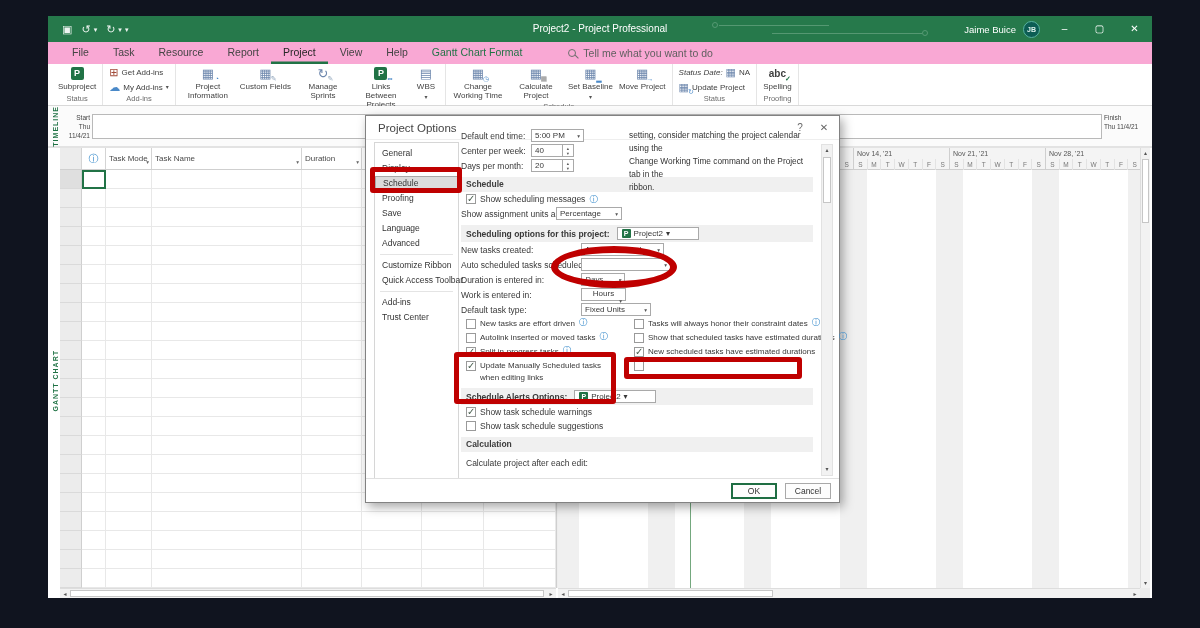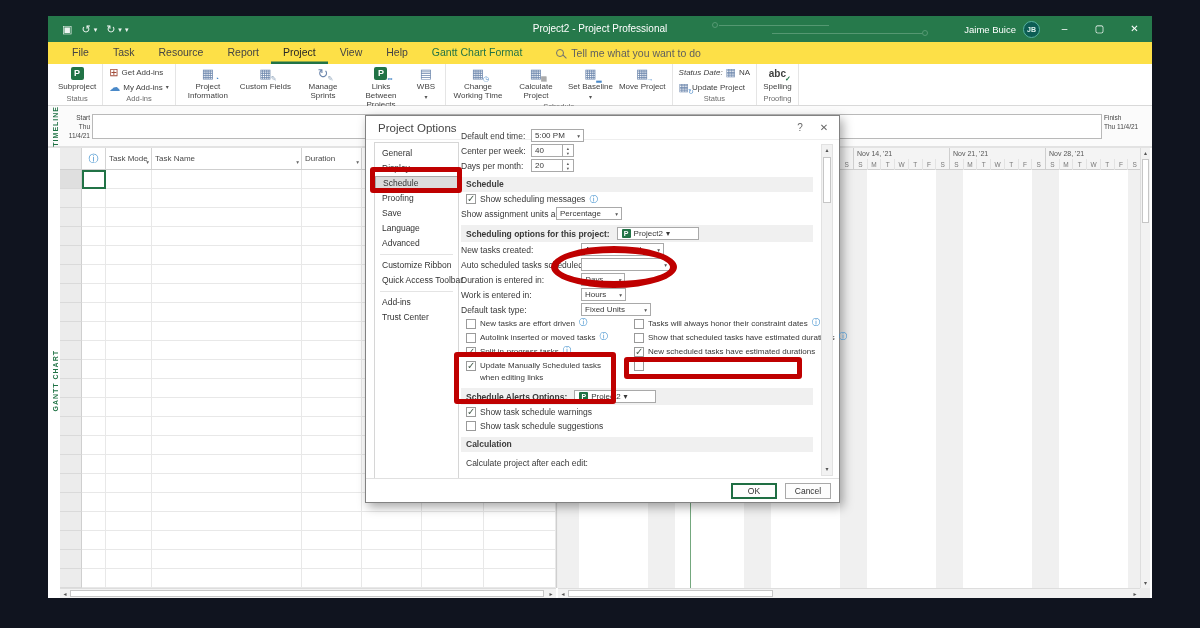--- a/index.html
+++ b/index.html
@@ -19,22 +19,22 @@
   .deco{position:absolute;right:190px;top:0;width:250px;height:26px;opacity:.28;pointer-events:none;}
   .deco i{position:absolute;border:1px solid #cfe9d8;border-radius:50%;width:6px;height:6px;}
   .deco b{position:absolute;height:1px;background:#cfe9d8;}
   .account{position:absolute;right:112px;top:0;height:26px;display:flex;align-items:center;gap:7px;font-size:9.5px;}
   .avatar{width:17px;height:17px;border-radius:50%;background:#0c5d54;border:1px solid #57b2a0;
           text-align:center;line-height:16px;font-size:7px;font-weight:bold;color:#dff3ec;}
   .winctl{position:absolute;right:0;top:0;height:26px;display:flex;}
   .winbtn{width:35px;text-align:center;line-height:26px;font-size:10px;color:#fff;}
 
   
-  .tabsrow{position:absolute;left:0;top:26px;right:0;height:22px;background:#fde047;display:flex;
-           align-items:center;padding-left:12px;gap:0;font-size:10.5px;color:#444;}
+  .tabsrow{position:absolute;left:0;top:26px;right:0;height:22px;background:#f9a8d4;display:flex;
+           align-items:center;padding-left:12px;gap:12px;font-size:10.5px;color:#444;}
   .tab{padding:0 12px;height:22px;line-height:21px;white-space:nowrap;}
   .tab.active{color:#262626;box-shadow:inset 0 -2.5px 0 var(--accent,#217346);}
   .tab.ctx{color:var(--accent,#217346);}
   .searchbox{display:flex;align-items:center;gap:7px;margin-left:22px;color:#5f5f5f;font-size:10.5px;}
   .mag{width:8px;height:8px;border:1.4px solid #707070;border-radius:50%;position:relative;flex:none;}
   .mag::after{content:'';position:absolute;width:5px;height:1.4px;background:#707070;
               transform:rotate(45deg);right:-4px;bottom:-1px;}
 
   
   .ribbon{position:absolute;left:0;top:48px;right:0;height:42px;background:#fff;
@@ -671,20 +671,25 @@
           <div class="nav-it">Advanced</div>
           <div class="nav-sep"></div>
           <div class="nav-it">Customize Ribbon</div>
           <div class="nav-it">Quick Access Toolbar</div>
           <div class="nav-sep"></div>
           <div class="nav-it">Add-ins</div>
           <div class="nav-it">Trust Center</div>
         </div>
 
       <div class="dlg-content" id="dlgcontent">
+        <div class="dlg-note" id="dlgnote">
+            <div>setting, consider matching the project calendar using the</div>
+            <div>Change Working Time command on the Project tab in the</div>
+            <div>ribbon.</div>
+          </div>
       <div class="dc-field">
             <span class="lbl" style="width: 70px;">Default end time:</span>
             <span class="ctrl" style="min-width: 53px;">
               <span>5:00 PM</span>
               <span class="ca">▾</span>
             </span>
           </div>
           <div class="dc-field">
             <span class="lbl" style="width: 70px;">Center per week:</span>
             <span class="spingrp">
@@ -746,21 +751,21 @@
           </div>
           <div class="dc-field">
             <span class="lbl" style="width: 120px;">Duration is entered in:</span>
             <span class="ctrl" style="min-width: 44px; font-style: italic;">
               <span>Days</span>
               <span class="ca">▾</span>
             </span>
           </div>
           <div class="dc-field">
             <span class="lbl" style="width: 120px;">Work is entered in:</span>
-            <span class="ctrl" style="min-width: 45px;">
+            <span class="ctrl" style="min-width: 45px; flex-direction: column;">
               <span>Hours</span>
               <span class="ca">▾</span>
             </span>
           </div>
           <div class="dc-field">
             <span class="lbl" style="width: 120px;">Default task type:</span>
             <span class="ctrl" style="min-width: 70px;">
               <span>Fixed Units</span>
               <span class="ca">▾</span>
             </span>

